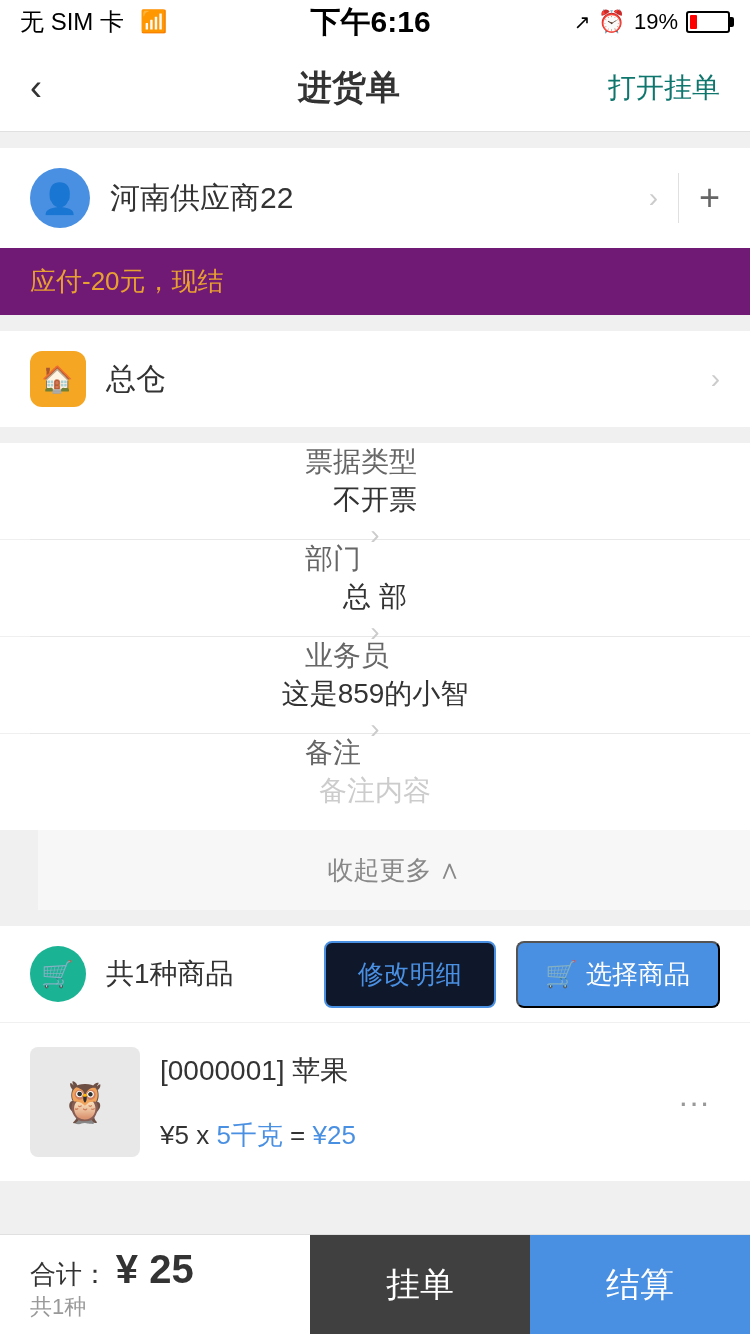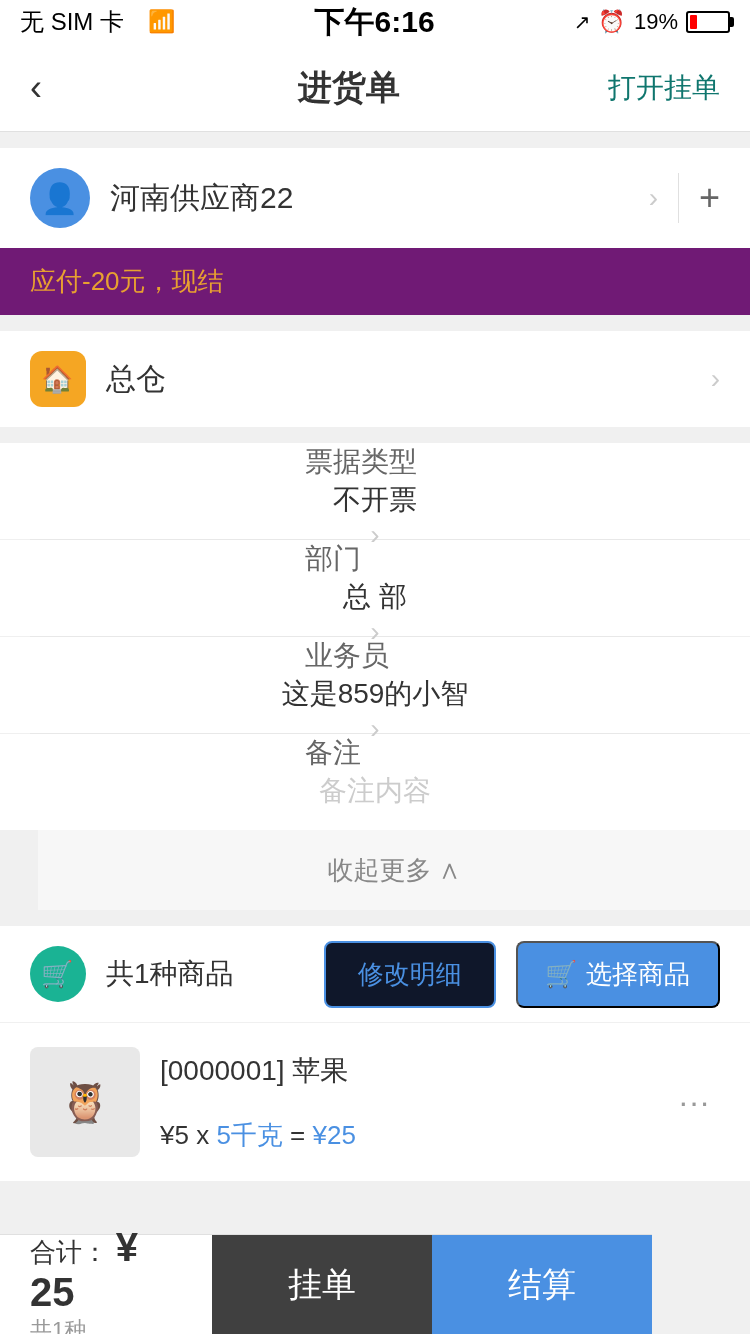--- a/index.html
+++ b/index.html
@@ -17,21 +17,21 @@
     .status-bar {
       height: 44px;
       background: #fff;
       display: flex;
       align-items: center;
       justify-content: space-between;
       padding: 0 20px;
       font-size: 24px;
       color: #000;
     }
-    .status-left { display: flex; align-items: center; gap: 24px; }
+    .status-left { display: flex; align-items: center; gap: 16px; }
     .status-center { font-size: 30px; font-weight: 600; }
     .status-right { display: flex; align-items: center; gap: 8px; font-size: 22px; }
     .battery-icon {
       width: 44px; height: 22px; border: 2px solid #000; border-radius: 3px;
       position: relative; display: inline-flex; align-items: center; padding: 2px;
     }
     .battery-icon::after {
       content: ''; position: absolute; right: -6px; top: 50%; transform: translateY(-50%);
       width: 4px; height: 10px; background: #000; border-radius: 0 2px 2px 0;
     }
@@ -196,21 +196,21 @@
     .product-name { font-size: 28px; color: #333; margin-bottom: 28px; }
     .product-price { font-size: 26px; color: #333; }
     .price-highlight { color: #4a90e2; }
     .more-btn {
       color: #999; font-size: 32px; cursor: pointer; padding: 10px;
     }
 
     
     .footer-bar {
       position: fixed;
-      bottom: 0; left: 0; width: 652px;
+      bottom: 0; left: 0; width: 750px;
       height: 100px;
       display: flex;
       align-items: center;
       background: #fff;
       border-top: 1px solid #e0e0e0;
     }
     .footer-total {
       flex: 1; padding: 0 30px;
     }
     .footer-total-label {

